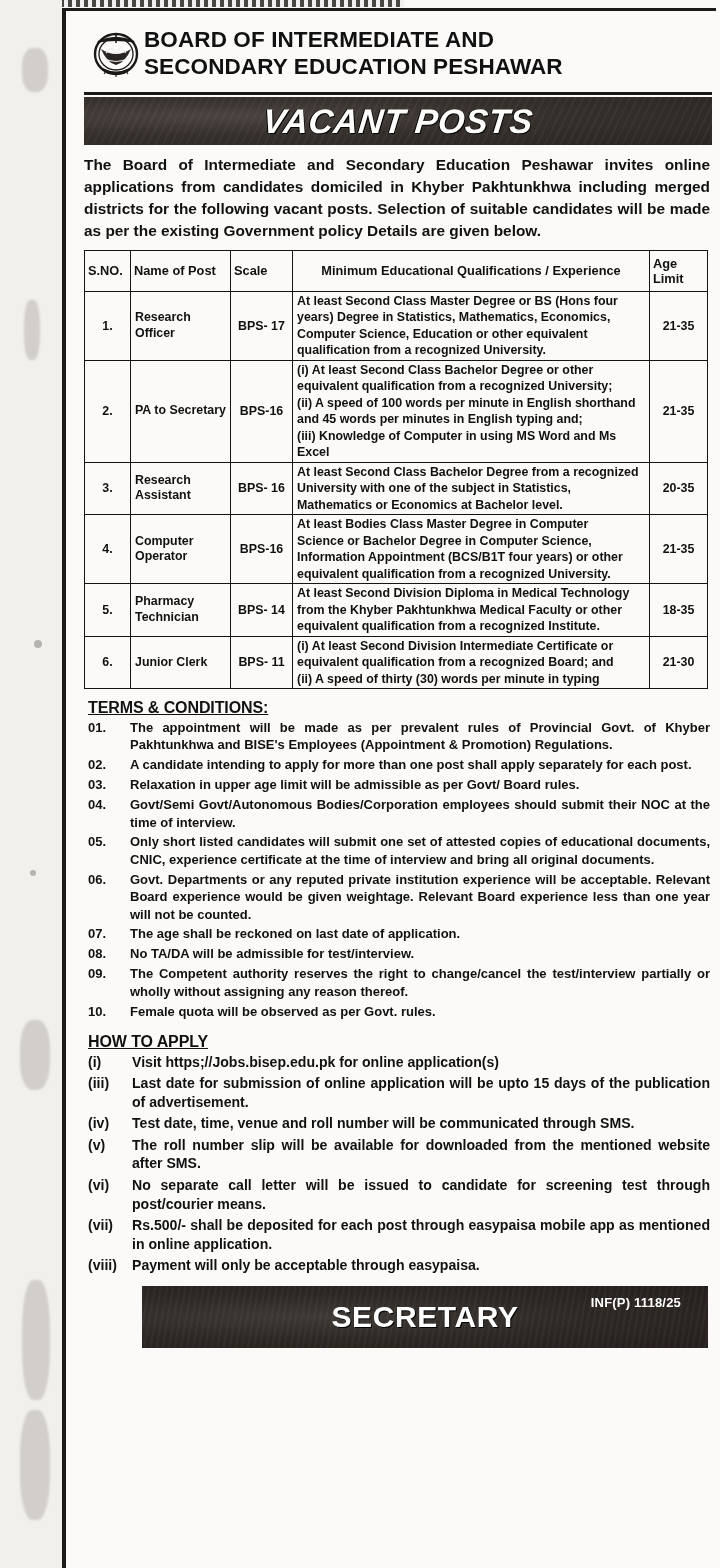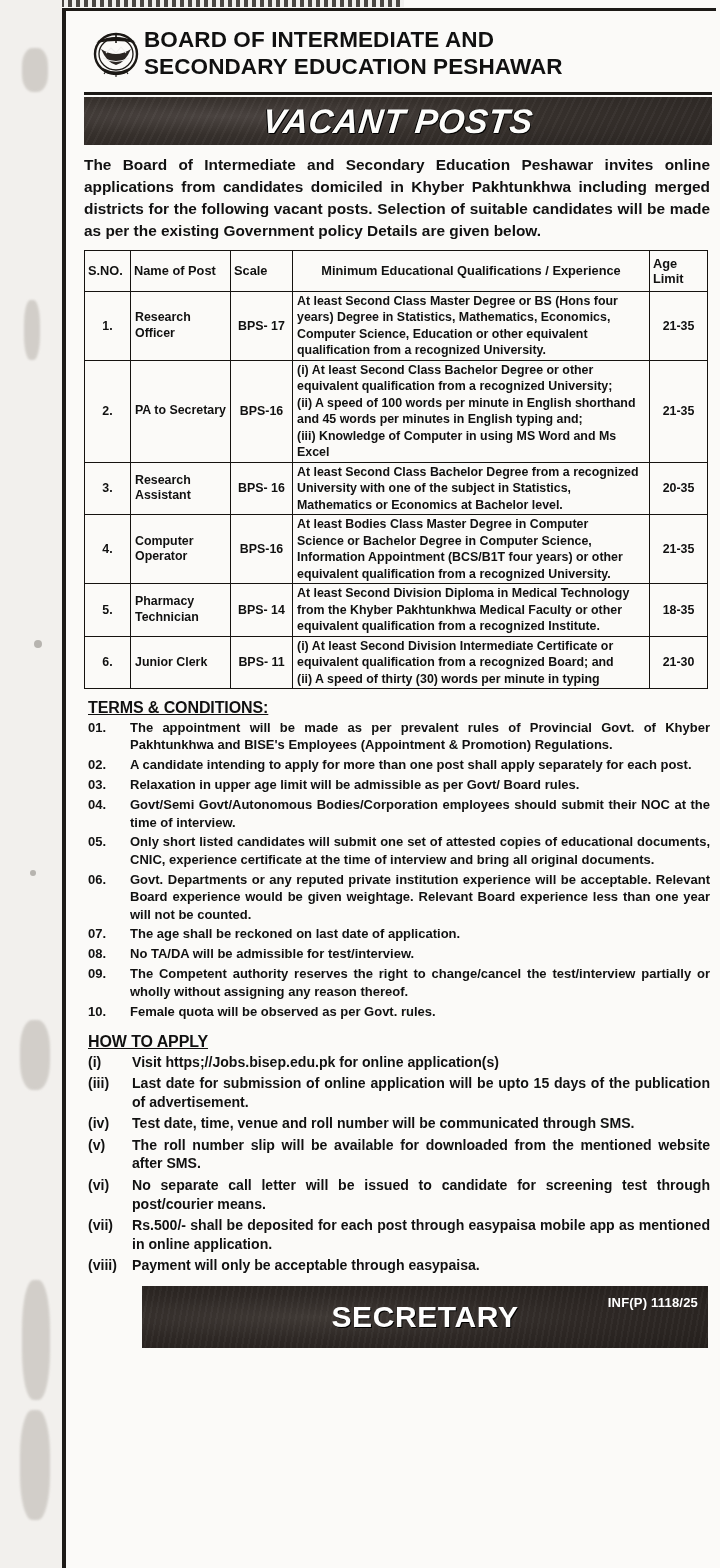--- a/index.html
+++ b/index.html
@@ -158,21 +158,21 @@
   #secretary-banner::after{
     content:""; position:absolute; inset:0;
     background: repeating-linear-gradient(100deg, rgba(255,255,255,.03) 0 2px, rgba(0,0,0,0) 2px 6px);
   }
   #secretary-title {
     color: #fff; font-weight: bold; font-size: 30px; letter-spacing: .6px;
     position: relative; z-index: 2;
     text-shadow: 1px 1px 0 #000;
   }
   #inf-code {
-    position: absolute; right: 10px; top: 9px;
+    position: absolute; right: 27px; top: 9px;
     color: #fff; font-weight: bold; font-size: 13px;
     z-index: 3; letter-spacing: .2px;
   }
 </style>
 </head>
 <body>
 
 <div id="scan-page"></div>
 <div id="perforation"></div>
 <div id="top-rule"></div>

